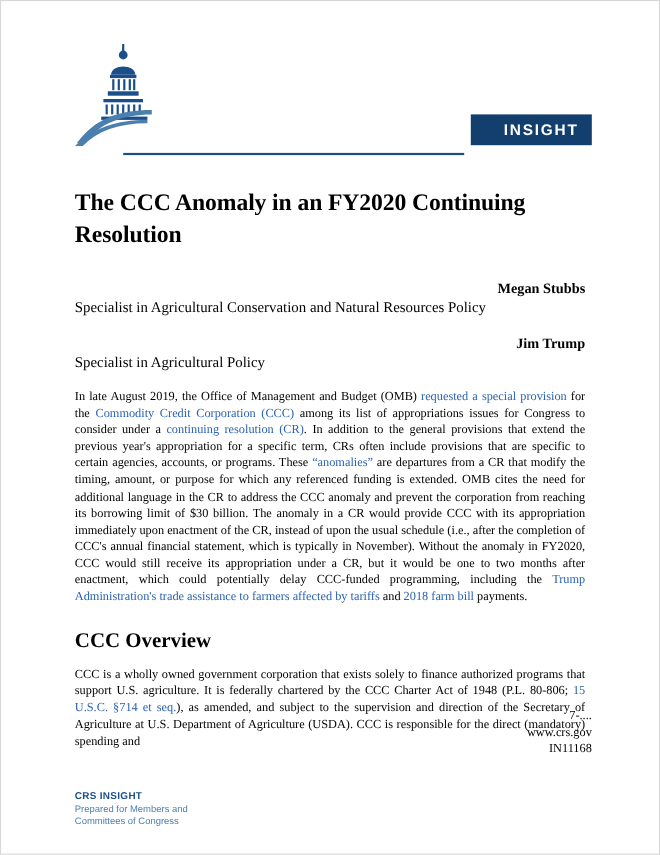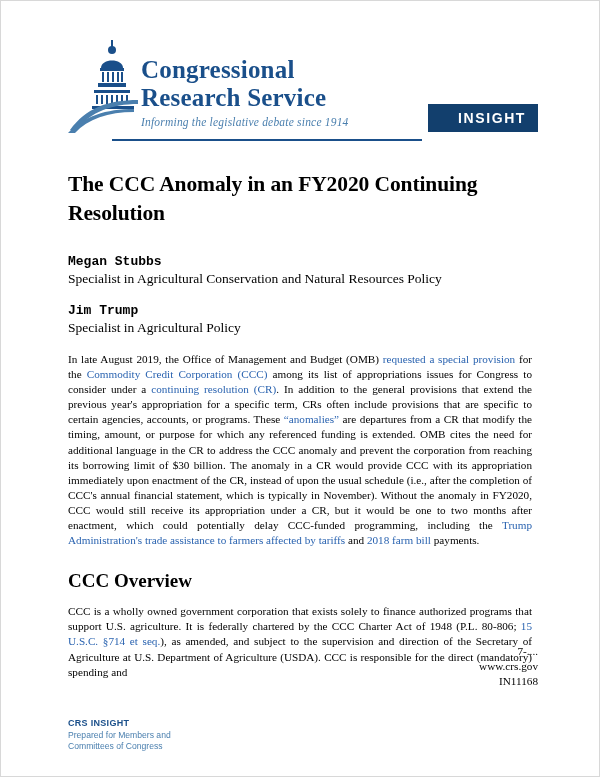--- a/index.html
+++ b/index.html
@@ -96,24 +96,25 @@
   }
   h1.doc-title {
     font-family: "Liberation Serif", serif;
     font-size: 21.5px;
     line-height: 29px;
     font-weight: bold;
     margin: 0 0 26px 0;
     letter-spacing: -0.1px;
   }
   .author {
-    font-family: Liberation Mono, monospace;
+    font-family: Liberation Serif, serif;
     font-size: 13px;
     font-weight: bold;
     margin: 0;
+    text-align: right;
   }
   .author-title {
     font-family: "Liberation Serif", serif;
     font-size: 13.5px;
     margin: 2px 0 16px 0;
   }
   .doc-date {
     font-family: "Liberation Serif", serif;
     font-size: 13.5px;
     margin: 14px 0 16px 0;
@@ -206,25 +207,20 @@
           <rect x="48" y="57" width="2" height="9"></rect>
           <rect x="53" y="57" width="2" height="9"></rect>
           <rect x="58" y="57" width="2" height="9"></rect>
           <rect x="24" y="68" width="42" height="3"></rect>
         </g>
         <g fill="#4a7fae">
           <path d="M2 92 C18 70, 40 62, 70 62 L70 66 C44 66, 22 74, 9 92 Z"></path>
           <path d="M0 95 C16 78, 38 71, 66 71 L66 74 C40 74, 20 81, 7 95 Z"></path>
         </g>
       </svg>
-      <div class="crs-text">
-        <div class="crs-line1">Congressional</div>
-        <div class="crs-line2">Research Service</div>
-        <div class="crs-tagline">Informing the legislative debate since 1914</div>
-      </div>
       <div class="rule-blue"></div>
     </div>
 
     <div class="insight-badge">INSIGHT</div>
   </div>
 
   <div class="content">
 
     <h1 class="doc-title">The CCC Anomaly in an FY2020 Continuing Resolution</h1>
 

